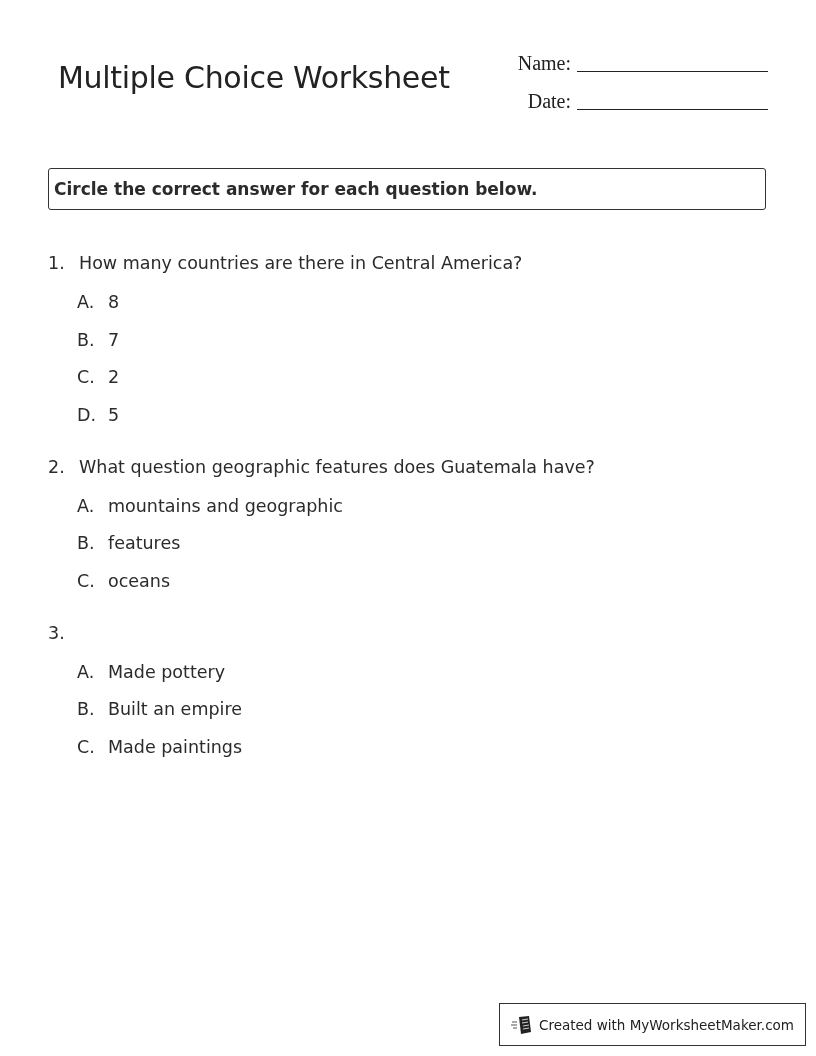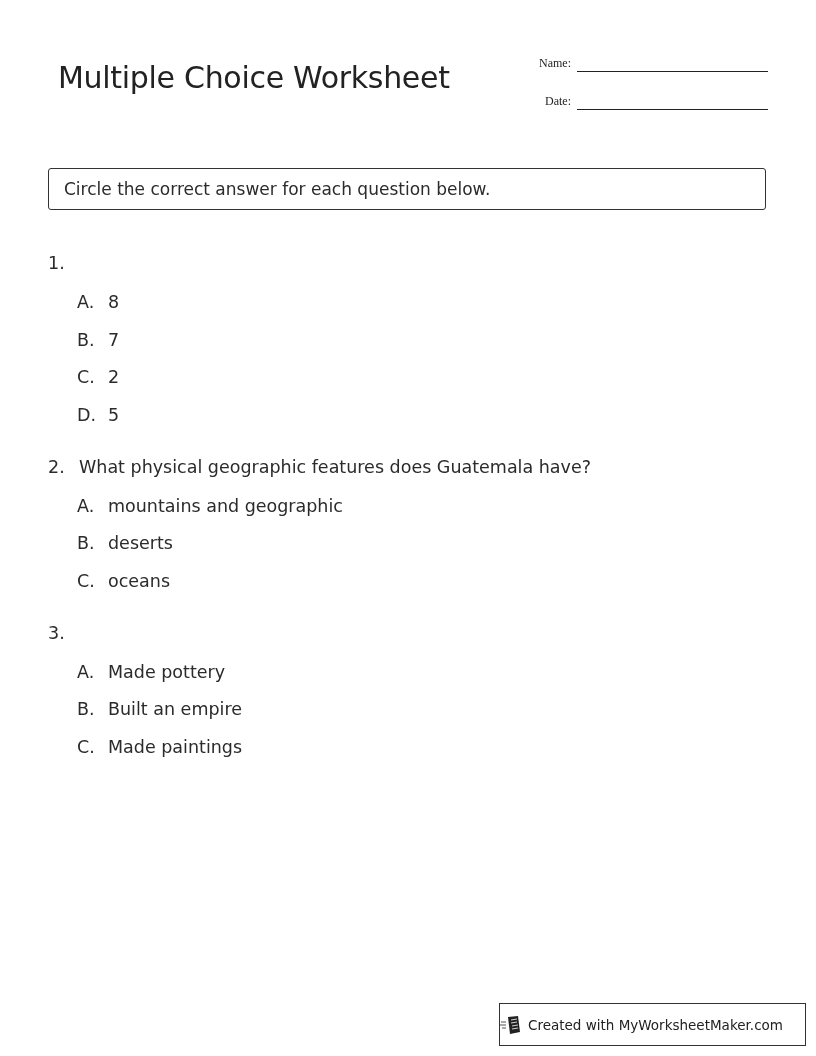--- a/index.html
+++ b/index.html
@@ -1,39 +1,39 @@
 <!DOCTYPE html>
 <html><head>
   <meta charset="utf-8">
   <style>
     html, body { margin: 0; padding: 0; background: #ffffff; }
     body { width: 816px; height: 1056px; position: relative; overflow: hidden;
            font-family: "DejaVu Sans", sans-serif; color: #2b2b2b; }
     .title { position: absolute; left: 48px; top: 48px; font-size: 30px; font-weight: normal;
              color: #222; letter-spacing: -0.3px; margin: 10px; line-height: 40px; }
     .field { position: absolute; right: 48px; display: flex; align-items: flex-end;
-             font-family: "Liberation Serif", serif; font-size: 12px; color: #222; }
+             font-family: "Liberation Serif", serif; font-size: 20px; color: #222; }
     .field .label { margin-right: 6px; line-height: 18px; }
     .field .line { width: 191px; border-bottom: 1px solid #222; height: 18px; }
     .name-field { top: 53px; }
     .date-field { top: 91px; }
     .instructions { position: absolute; left: 48px; top: 168px; width: 718px; height: 42px;
                     border: 1px solid #333; border-radius: 3px; box-sizing: border-box;
-                    padding-left: 15px; display: flex; align-items: center;
-                    font-size: 17px; color: #2b2b2b; }
+                    padding-left: 5px; display: flex; align-items: center;
+                    font-size: 17px; color: #2b2b2b; font-weight: bold; }
     .questions { position: absolute; left: 48px; top: 250px; width: 720px; }
     .question { margin-bottom: 26px; }
     .q-row { display: flex; font-size: 17.5px; line-height: 26px; }
     .q-num { width: 31px; }
     .options { margin-top: 13px; padding-left: 29px; }
     .opt { display: flex; font-size: 17.5px; line-height: 26px; margin-bottom: 11.5px; }
     .opt-letter { width: 31px; }
     .footer { position: absolute; left: 499px; top: 1003px; width: 307px; height: 43px;
               border: 1px solid #333; box-sizing: border-box; display: flex; align-items: center;
-              font-size: 13.5px; color: #222; }
+              padding-left: 11px; font-size: 13.5px; color: #222; }
     .footer svg { margin-right: 6px; }
   </style>
 </head>
 <body>
 
 <h1 class="title">Multiple Choice Worksheet</h1>
 
 <div class="field name-field">
   <span class="label">Name:</span>
   <span class="line"></span>
@@ -42,20 +42,21 @@
   <span class="label">Date:</span>
   <span class="line"></span>
 </div>
 
 <div class="instructions">Circle the correct answer for each question below.</div>
 
 <div class="questions">
   <div class="question">
     <div class="q-row">
       <span class="q-num">1.</span>
+      <span>How many countries are there in Central America?</span>
     </div>
     <div class="options">
       <div class="opt">
           <span class="opt-letter">A.</span>
           <span>8</span>
         </div>
       <div class="opt">
           <span class="opt-letter">B.</span>
           <span>7</span>
         </div>
@@ -66,30 +67,30 @@
       <div class="opt">
           <span class="opt-letter">D.</span>
           <span>5</span>
         </div>
     </div>
   </div>
 
   <div class="question">
     <div class="q-row">
       <span class="q-num">2.</span>
-      <span>What physical geographic features does Guatemala have?</span>
+      <span>What question geographic features does Guatemala have?</span>
     </div>
     <div class="options">
       <div class="opt">
           <span class="opt-letter">A.</span>
           <span>mountains and geographic</span>
         </div>
       <div class="opt">
           <span class="opt-letter">B.</span>
-          <span>deserts</span>
+          <span>features</span>
         </div>
       <div class="opt">
           <span class="opt-letter">C.</span>
           <span>oceans</span>
         </div>
     </div>
   </div>
 
   <div class="question">
     <div class="q-row">

